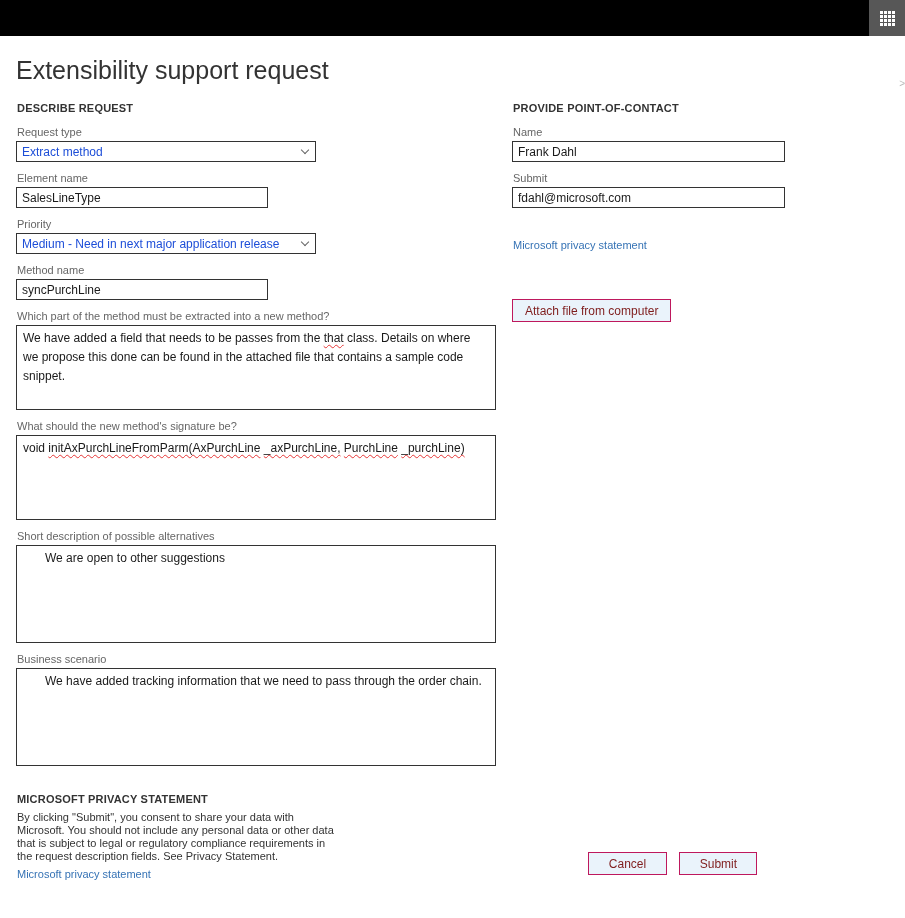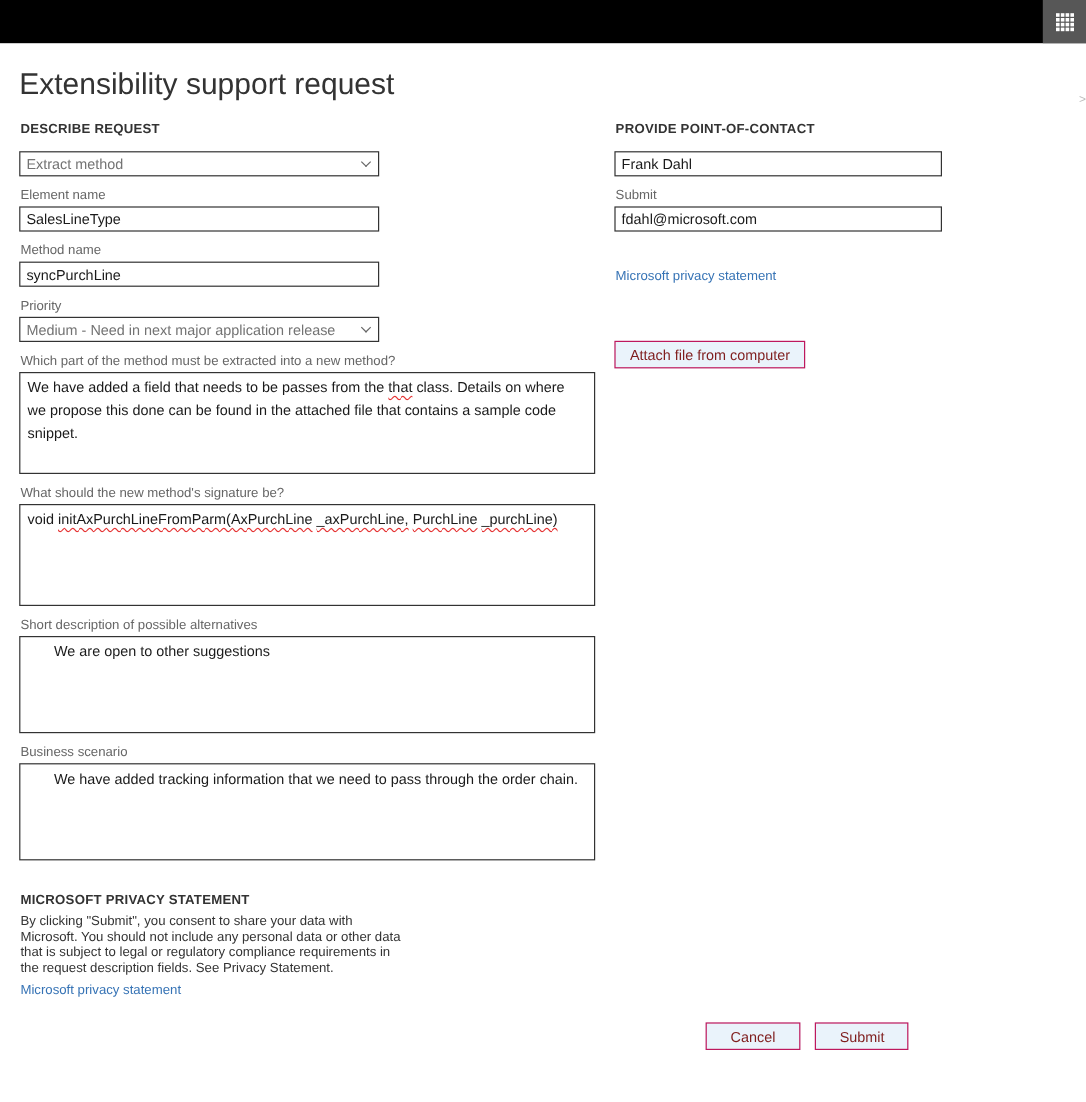--- a/index.html
+++ b/index.html
@@ -45,40 +45,40 @@
 
   .section-title {
     font-size:11px; font-weight:700; color:#333333; letter-spacing:0.2px;
     margin:0 0 12px 1px;
   }
   .field { margin-bottom:10px; }
   .field-label {
     display:block; font-size:11px; color:#666666; margin:0 0 3px 1px;
   }
   .text-input {
-    width:300px; height:21px; border:1px solid #333333; background:#ffffff;
+    width:252px; height:21px; border:1px solid #333333; background:#ffffff;
     font-family:inherit; font-size:12px; color:#1a1a1a; padding:0 5px; outline:none;
   }
   .text-input.narrow { width:273px; }
   .select-box {
     width:300px; height:21px; border:1px solid #333333; background:#ffffff;
     display:flex; align-items:center; padding:0 7px 0 5px; cursor:pointer;
   }
-  .select-box .sel-text { flex:1; font-size:12px; color:#737373; white-space:nowrap; overflow:hidden; }
+  .select-box .sel-text { flex:1; font-size:12px; color:#1d4ed8; white-space:nowrap; overflow:hidden; }
   .chev-down {
     width:6px; height:6px; border-right:1px solid #666666; border-bottom:1px solid #666666;
     transform:rotate(45deg); margin-top:-3px; flex:0 0 auto;
   }
   .textarea-box {
     width:480px; border:1px solid #333333; background:#ffffff;
     font-size:12px; line-height:19px; color:#1a1a1a; padding:3px 6px;
     overflow:hidden; cursor:text;
   }
   .ta-tall  { height:85px; }
-  .ta-short { height:81px;padding-left:28px; }
+  .ta-short { height:98px;padding-left:28px; }
   .misspell {
     text-decoration:underline; text-decoration-style:wavy;
     text-decoration-color:#e53535; text-decoration-thickness:1px;
     text-underline-offset:2px;
   }
 
   .privacy-block { margin-top:27px; }
   .privacy-body {
     width:322px; font-size:11px; line-height:13px; color:#333333; margin:0 0 1px 1px;
   }
@@ -135,42 +135,43 @@
 
 <div class="page">
   <h1 class="page-title">Extensibility support request</h1>
 
   <div class="columns">
 
     <div class="col-left">
       <div class="section-title">DESCRIBE REQUEST</div>
 
       <div class="field">
+        <label class="field-label">Request type</label>
         <div class="select-box">
           <span class="sel-text">Extract method</span>
           <span class="chev-down"></span>
         </div>
       </div>
 
       <div class="field">
         <label class="field-label">Element name</label>
         <input class="text-input" type="text" value="SalesLineType" style="">
-      </div>
-
-      <div class="field">
-        <label class="field-label">Method name</label>
-        <input class="text-input" type="text" value="syncPurchLine" style="">
       </div>
 
       <div class="field">
         <label class="field-label">Priority</label>
         <div class="select-box">
           <span class="sel-text">Medium - Need in next major application release</span>
           <span class="chev-down"></span>
         </div>
+      </div>
+
+      <div class="field">
+        <label class="field-label">Method name</label>
+        <input class="text-input" type="text" value="syncPurchLine" style="">
       </div>
 
       <div class="field">
         <label class="field-label">Which part of the method must be extracted into a new method?</label>
         <div class="textarea-box ta-tall"><span>We have added a field that needs to be passes from the </span><span class="misspell">that</span><span> class. Details on where we propose this done can be found in the attached file that contains a sample code snippet.</span></div>
       </div>
 
       <div class="field">
         <label class="field-label">What should the new method's signature be?</label>
         <div class="textarea-box ta-tall"><span>void </span><span class="misspell">initAxPurchLineFromParm(AxPurchLine</span><span> </span><span class="misspell">_axPurchLine,</span><span> </span><span class="misspell">PurchLine</span><span> </span><span class="misspell">_purchLine)</span></div>
@@ -192,20 +193,21 @@
         <div class="link-row">
           <a class="link">Microsoft privacy statement</a>
         </div>
       </div>
     </div>
 
     <div class="col-right">
       <div class="section-title">PROVIDE POINT-OF-CONTACT</div>
 
       <div class="field">
+        <label class="field-label">Name</label>
         <input class="text-input narrow" type="text" value="Frank Dahl" style="">
       </div>
 
       <div class="field">
         <label class="field-label">Submit</label>
         <input class="text-input narrow" type="text" value="fdahl@microsoft.com" style="">
       </div>
 
       <div class="attach-block">
         <div class="attach-link-row">

